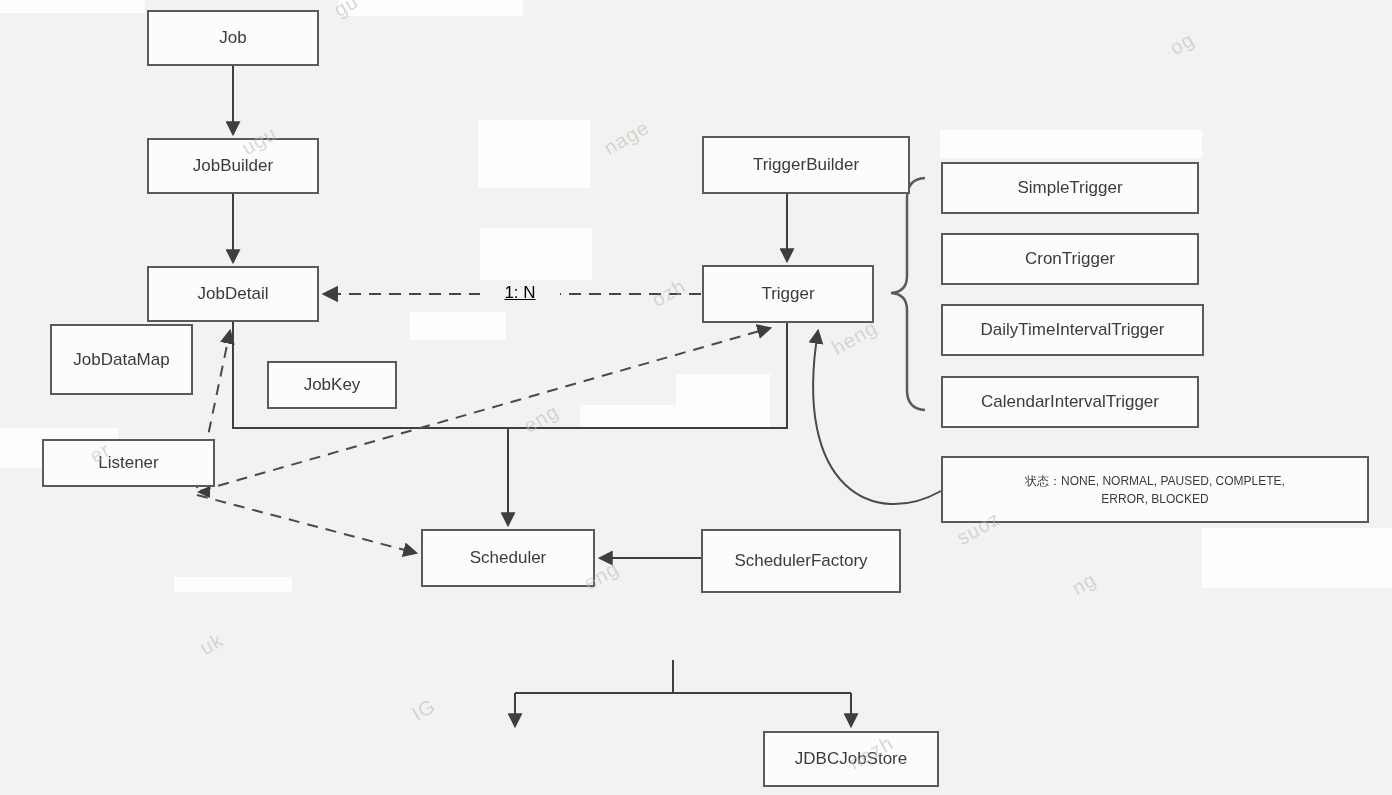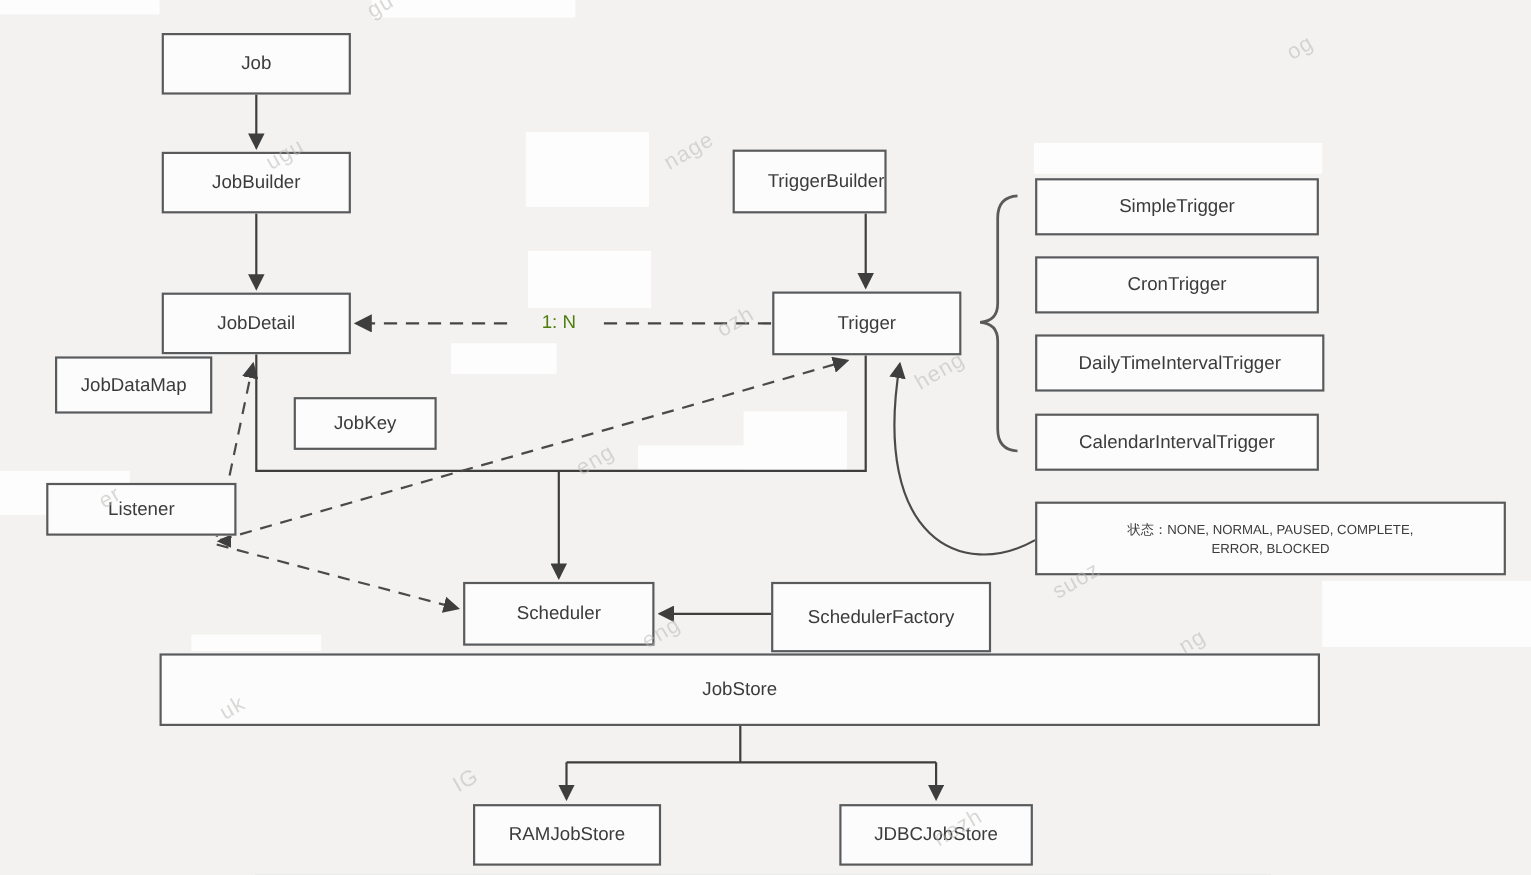--- a/index.html
+++ b/index.html
@@ -10,41 +10,41 @@
   }
   .wp{position:absolute;background:#fdfdfd;z-index:0;}
   svg.edges{position:absolute;left:0;top:0;z-index:1;pointer-events:none;}
   .node{
     position:absolute;z-index:2;box-sizing:border-box;
     background:#fcfcfc;border:2px solid #595a5c;
     display:flex;align-items:center;justify-content:center;
     color:#3b3b3b;font-size:17px;white-space:nowrap;
   }
   
-  .n-job{left:147px;top:10px;width:172px;height:56px;margin-top:20px;}
+  .n-job{left:147px;top:10px;width:172px;height:56px;}
   .n-jobbuilder{left:147px;top:138px;width:172px;height:56px;}
   .n-jobdetail{left:147px;top:266px;width:172px;height:56px;}
-  .n-jobdatamap{left:50px;top:324px;width:143px;height:52px;}
+  .n-jobdatamap{left:50px;top:324px;width:143px;height:71px;}
   .n-jobkey{left:267px;top:324px;width:130px;height:48px;margin-top:37px;}
-  .n-triggerbuilder{left:666px;top:136px;width:140px;height:58px;justify-content:flex-end;}
+  .n-triggerbuilder{left:702px;top:136px;width:208px;height:58px;}
   .n-trigger{left:702px;top:265px;width:172px;height:58px;}
   .n-simpletrigger{left:941px;top:162px;width:258px;height:52px;}
   .n-crontrigger{left:941px;top:233px;width:258px;height:52px;}
   .n-dailytrigger{left:941px;top:304px;width:263px;height:52px;}
   .n-calendartrigger{left:941px;top:376px;width:258px;height:52px;}
   .n-status{left:941px;top:456px;width:428px;height:67px;flex-direction:column;font-size:12px;line-height:1.5;text-align:center;}
   .n-listener{left:22px;top:439px;width:173px;height:48px;margin-left:20px;}
   .n-scheduler{left:421px;top:529px;width:174px;height:58px;align-items:center;}
   .n-schedulerfactory{left:701px;top:529px;width:200px;height:64px;}
   .n-jobstore{left:145px;top:594px;width:1055px;height:66px;}
   .n-ramjobstore{left:430px;top:731px;width:171px;height:56px;}
   .n-jdbcjobstore{left:763px;top:731px;width:176px;height:56px;}
   .rel-label{
-    position:absolute;z-index:3;left:468px;top:283px;width:80px;
-    text-align:center;background:#f3f2f0;color:#4d7c0f;font-size:17px;
+    position:absolute;z-index:3;left:480px;top:283px;width:80px;
+    text-align:center;background:#f3f2f0;color:#000000;font-size:17px;text-decoration:underline;
   }
   .wm-layer{position:absolute;left:0;top:0;width:100%;height:100%;z-index:4;pointer-events:none;}
   .wm{
     position:absolute;color:#bdbbb8;opacity:.55;font-size:20px;
     letter-spacing:1px;transform-origin:left top;user-select:none;
   }
 </style>
 </head>
 <body>
 
@@ -135,26 +135,20 @@
   </div>
   <div class="node n-listener">
     <span>Listener</span>
   </div>
   <div class="node n-scheduler">
     <span>Scheduler</span>
   </div>
   <div class="node n-schedulerfactory">
     <span>SchedulerFactory</span>
   </div>
-  <div class="node n-jobstore">
-    <span>JobStore</span>
-  </div>
-  <div class="node n-ramjobstore">
-    <span>RAMJobStore</span>
-  </div>
   <div class="node n-jdbcjobstore">
     <span>JDBCJobStore</span>
   </div>
 
   <div class="rel-label">1: N</div>
 
   <div class="wm-layer">
       <span class="wm" style="left: 330px; top: 2px; transform: rotate(-30deg);">gu</span>
       <span class="wm" style="left: 1166px; top: 40px; transform: rotate(-30deg);">og</span>
       <span class="wm" style="left: 238px; top: 140px; transform: rotate(-30deg);">ugu</span>

